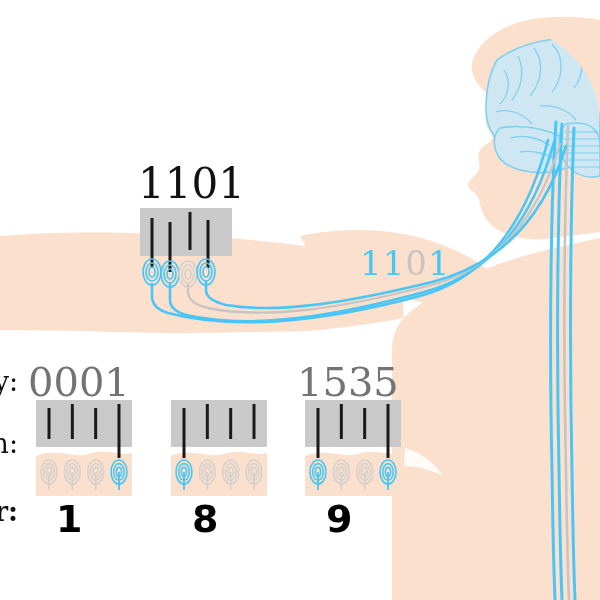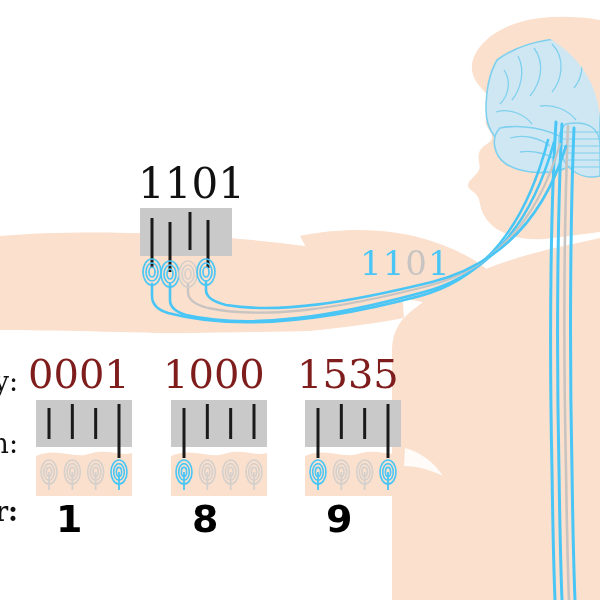--- a/index.html
+++ b/index.html
@@ -22,21 +22,21 @@
 
   
   .rowlabel{right:0;font-size:27px;color:#111;text-align:right;
             font-family:"DejaVu Serif","Liberation Serif",serif;}
   #lblwrap{position:absolute;left:-92px;top:352px;width:110px;height:190px;}
   #lbl-binary{position:absolute;top:14px;}
   #lbl-stim{position:absolute;top:76px;}
   #lbl-number{position:absolute;top:144px;font-weight:bold;}
 
   
-  .legend-bin{font-size:40px;color:#7f1d1d;top:354px;
+  .legend-bin{font-size:40px;color:#737373;top:362px;
               font-family:"DejaVu Serif","Liberation Serif",serif;}
   #bin0{left:28px;} #bin1{left:163px;} #bin2{left:297px;}
 
   
   .legend-num{font-size:38px;font-weight:bold;color:#000;top:500px;
               font-family:"DejaVu Sans","Liberation Sans",sans-serif;}
   #num0{left:56px;} #num1{left:192px;} #num2{left:326px;}
 </style>
 </head>
 <body>
@@ -256,20 +256,19 @@
 
   <div class="lbl" id="nerve-code"><span class="on">1</span><span class="on">1</span><span class="off">0</span><span class="on">1</span></div>
 
   <div id="lblwrap">
     <div class="rowlabel" id="lbl-binary">Binary:</div>
     <div class="rowlabel" id="lbl-stim">Stimulation:</div>
     <div class="rowlabel" id="lbl-number">Number:</div>
   </div>
 
   <div class="lbl legend-bin" id="bin0">0001</div>
-  <div class="lbl legend-bin" id="bin1">1000</div>
   <div class="lbl legend-bin" id="bin2">1535</div>
 
   <div class="lbl legend-num" id="num0">1</div>
   <div class="lbl legend-num" id="num1">8</div>
   <div class="lbl legend-num" id="num2">9</div>
 
 </div>
 
 </body></html>

